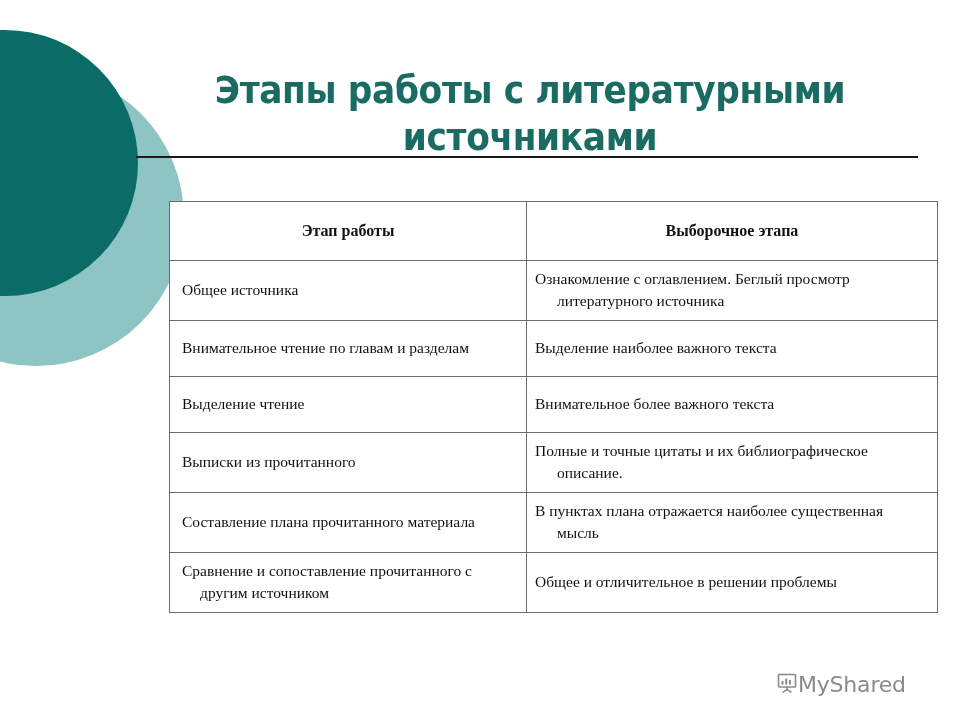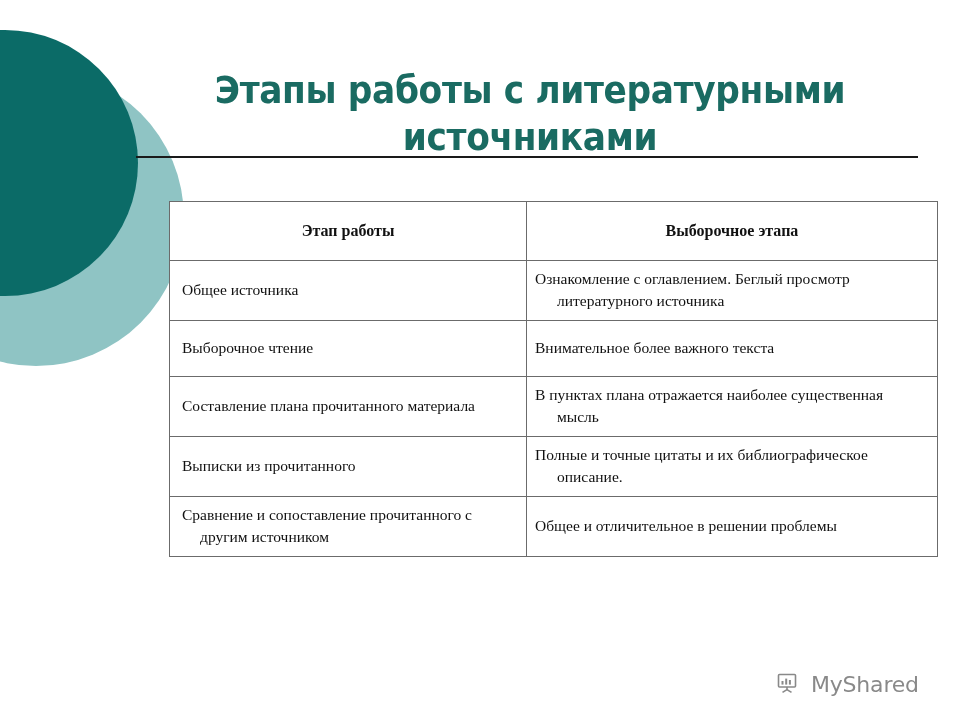--- a/index.html
+++ b/index.html
@@ -115,21 +115,21 @@
   }
   table.stages tbody tr td { height: 40px; }
 
   
   .watermark {
     position: absolute;
     left: 776px;
     top: 672px;
     display: flex;
     align-items: center;
-    gap: 13px;
+    gap: 0;
     opacity: 0.72;
   }
   .wm-icon { display: block; }
   .wm-text {
     font-family: "DejaVu Sans", "Liberation Sans", sans-serif;
     font-size: 22px;
     color: #5c5c5c;
     letter-spacing: -0.2px;
     line-height: 1;
   }
@@ -159,30 +159,34 @@
         <th>Этап работы</th>
         <th>Выборочное этапа</th>
       </tr>
     </thead>
     <tbody>
       <tr>
         <td class="col-a">Общее источника</td>
         <td class="col-b">Ознакомление с оглавлением. Беглый просмотр литературного источника</td>
       </tr>
       <tr>
-        <td class="col-a">Выборочное чтение</td>
+        <td class="col-a">Внимательное чтение по главам и разделам</td>
+        <td class="col-b">Выделение наиболее важного текста</td>
+      </tr>
+      <tr>
+        <td class="col-a">Выделение чтение</td>
         <td class="col-b">Внимательное более важного текста</td>
+      </tr>
+      <tr>
+        <td class="col-a">Выписки из прочитанного</td>
+        <td class="col-b">Полные и точные цитаты и их библиографическое описание.</td>
       </tr>
       <tr>
         <td class="col-a">Составление плана прочитанного материала</td>
         <td class="col-b">В пунктах плана отражается наиболее существенная мысль</td>
-      </tr>
-      <tr>
-        <td class="col-a">Выписки из прочитанного</td>
-        <td class="col-b">Полные и точные цитаты и их библиографическое описание.</td>
       </tr>
       <tr>
         <td class="col-a">Сравнение и сопоставление прочитанного с другим источником</td>
         <td class="col-b">Общее и отличительное в решении проблемы</td>
       </tr>
     </tbody>
   </table>
 </div>
 
 <div class="watermark">

